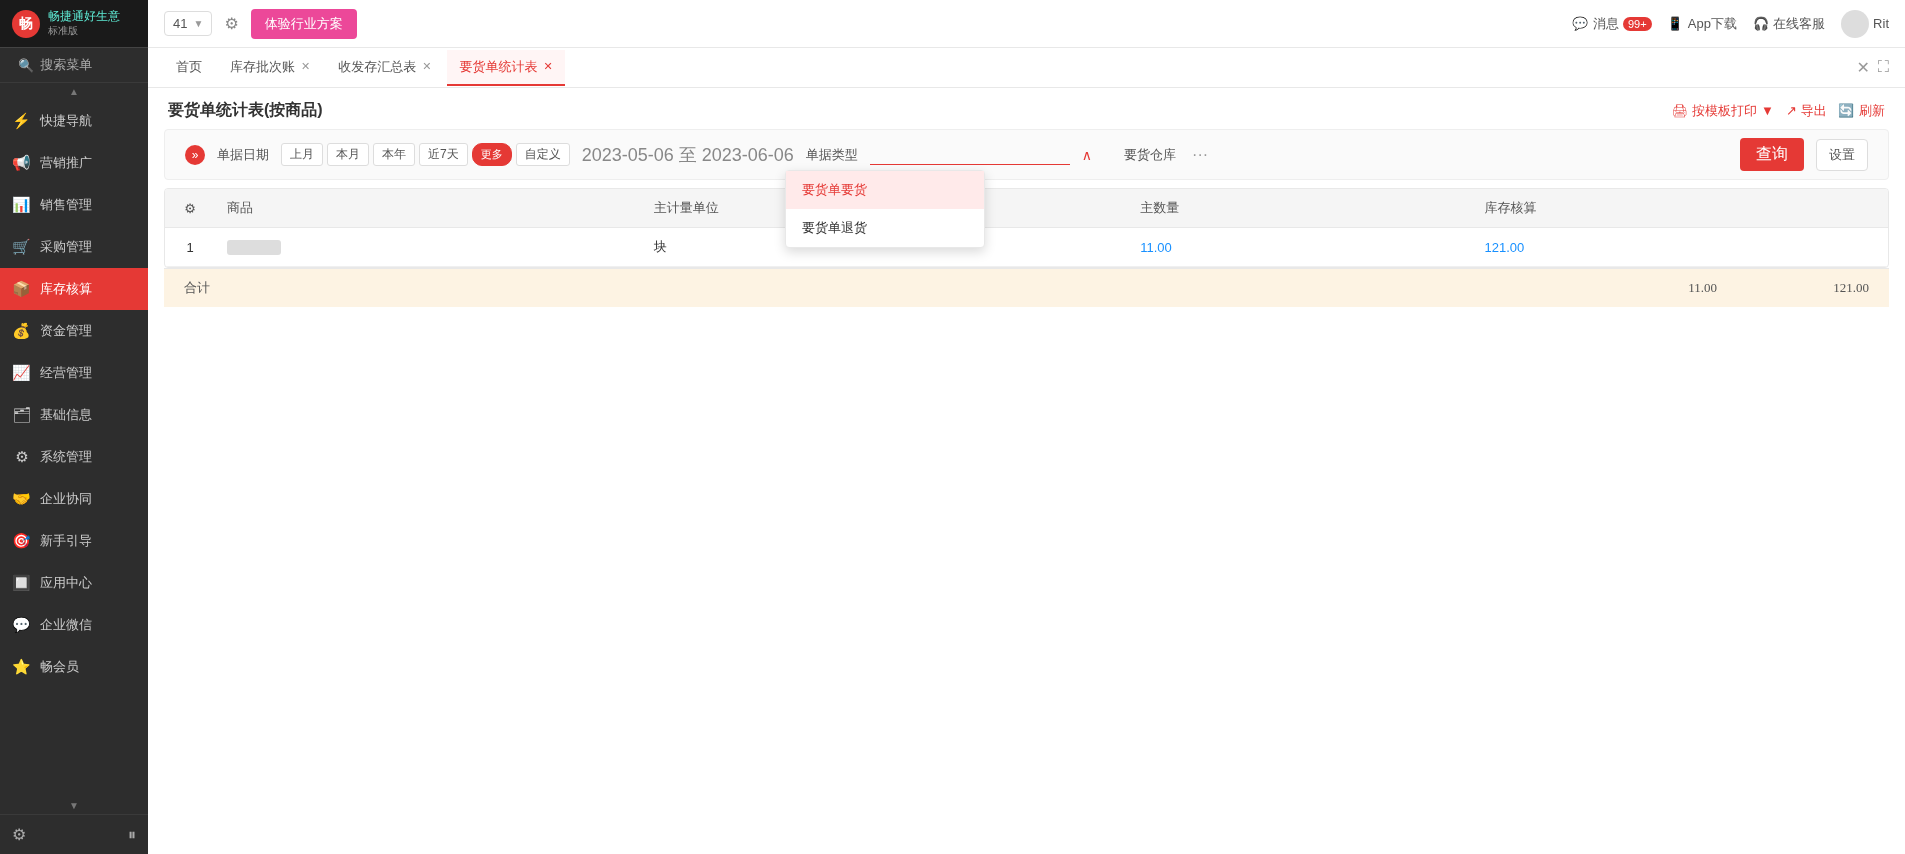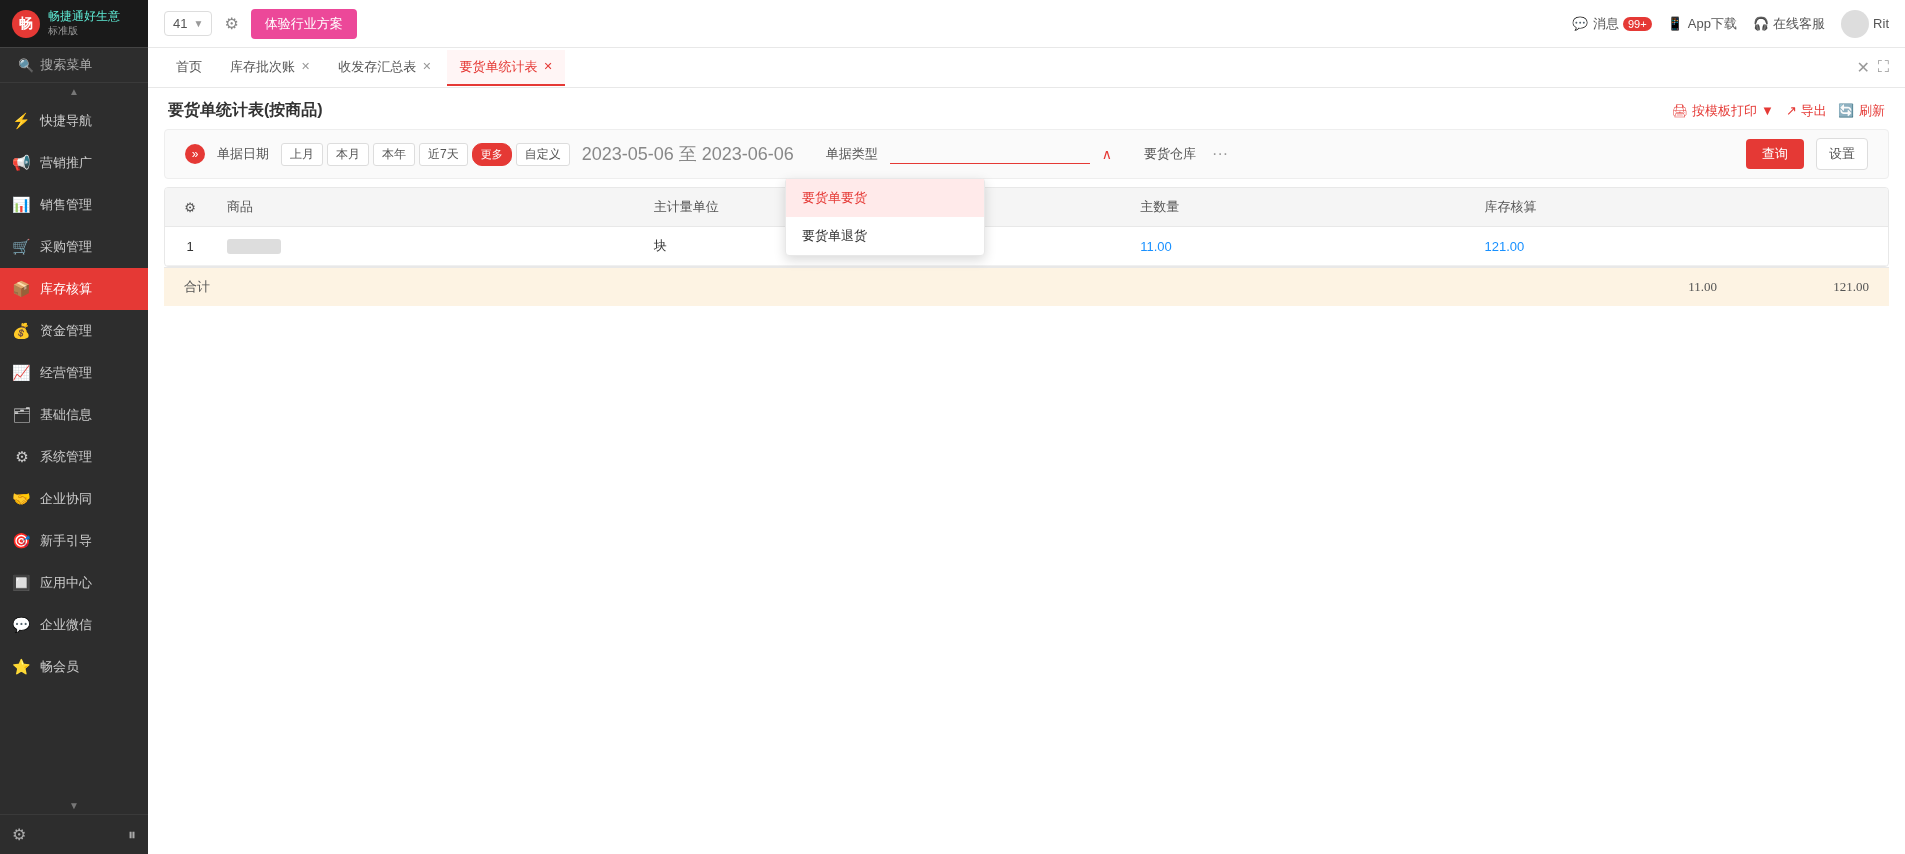--- a/index.html
+++ b/index.html
@@ -180,46 +180,46 @@
     .date-btn {
       padding: 2px 8px; font-size: 12px; cursor: pointer;
       border: 1px solid #ddd; background: white; border-radius: 3px; color: #555;
     }
     .date-btn.more {
       background: #e53935; color: white; border-color: #e53935; border-radius: 10px; font-size: 11px;
     }
     .date-btn.custom { background: white; color: #555; }
     .date-range { font-size: 18px; color: #888; }
 
-    .filter-type-label { font-size: 13px; color: #555; white-space: nowrap; margin-left: 20px; }
+    .filter-type-label { font-size: 13px; color: #555; white-space: nowrap; }
     .filter-type-input {
       border: none; border-bottom: 1px solid #e53935;
       outline: none; font-size: 13px; color: #333;
       padding: 2px 4px; min-width: 200px; background: transparent;
     }
     .filter-arrow { color: #e53935; cursor: pointer; font-size: 14px; }
     .filter-warehouse-label { font-size: 13px; color: #555; white-space: nowrap; margin-left: 20px; }
     .filter-dots { color: #999; cursor: pointer; font-size: 16px; margin-left: 4px; }
 
     .query-btn {
       background: #e53935; color: white;
       border: none; border-radius: 4px;
-      padding: 6px 16px; font-size: 13px; cursor: pointer;
+      padding: 6px 16px; font-size: 16px; cursor: pointer;
       margin-left: auto;
     }
     .set-btn {
       background: white; color: #555;
       border: 1px solid #ddd; border-radius: 4px;
       padding: 6px 12px; font-size: 13px; cursor: pointer;
     }
 
     
     .dropdown-overlay {
       position: absolute;
-      top: 48px; left: 620px;
+      top: 40px; left: 620px;
       background: white;
       border: 1px solid #e8e8e8;
       border-radius: 4px;
       box-shadow: 0 4px 12px rgba(0,0,0,0.15);
       z-index: 100;
       min-width: 200px;
     }
     .dropdown-item {
       padding: 10px 16px;
       font-size: 13px; cursor: pointer; color: #333;

